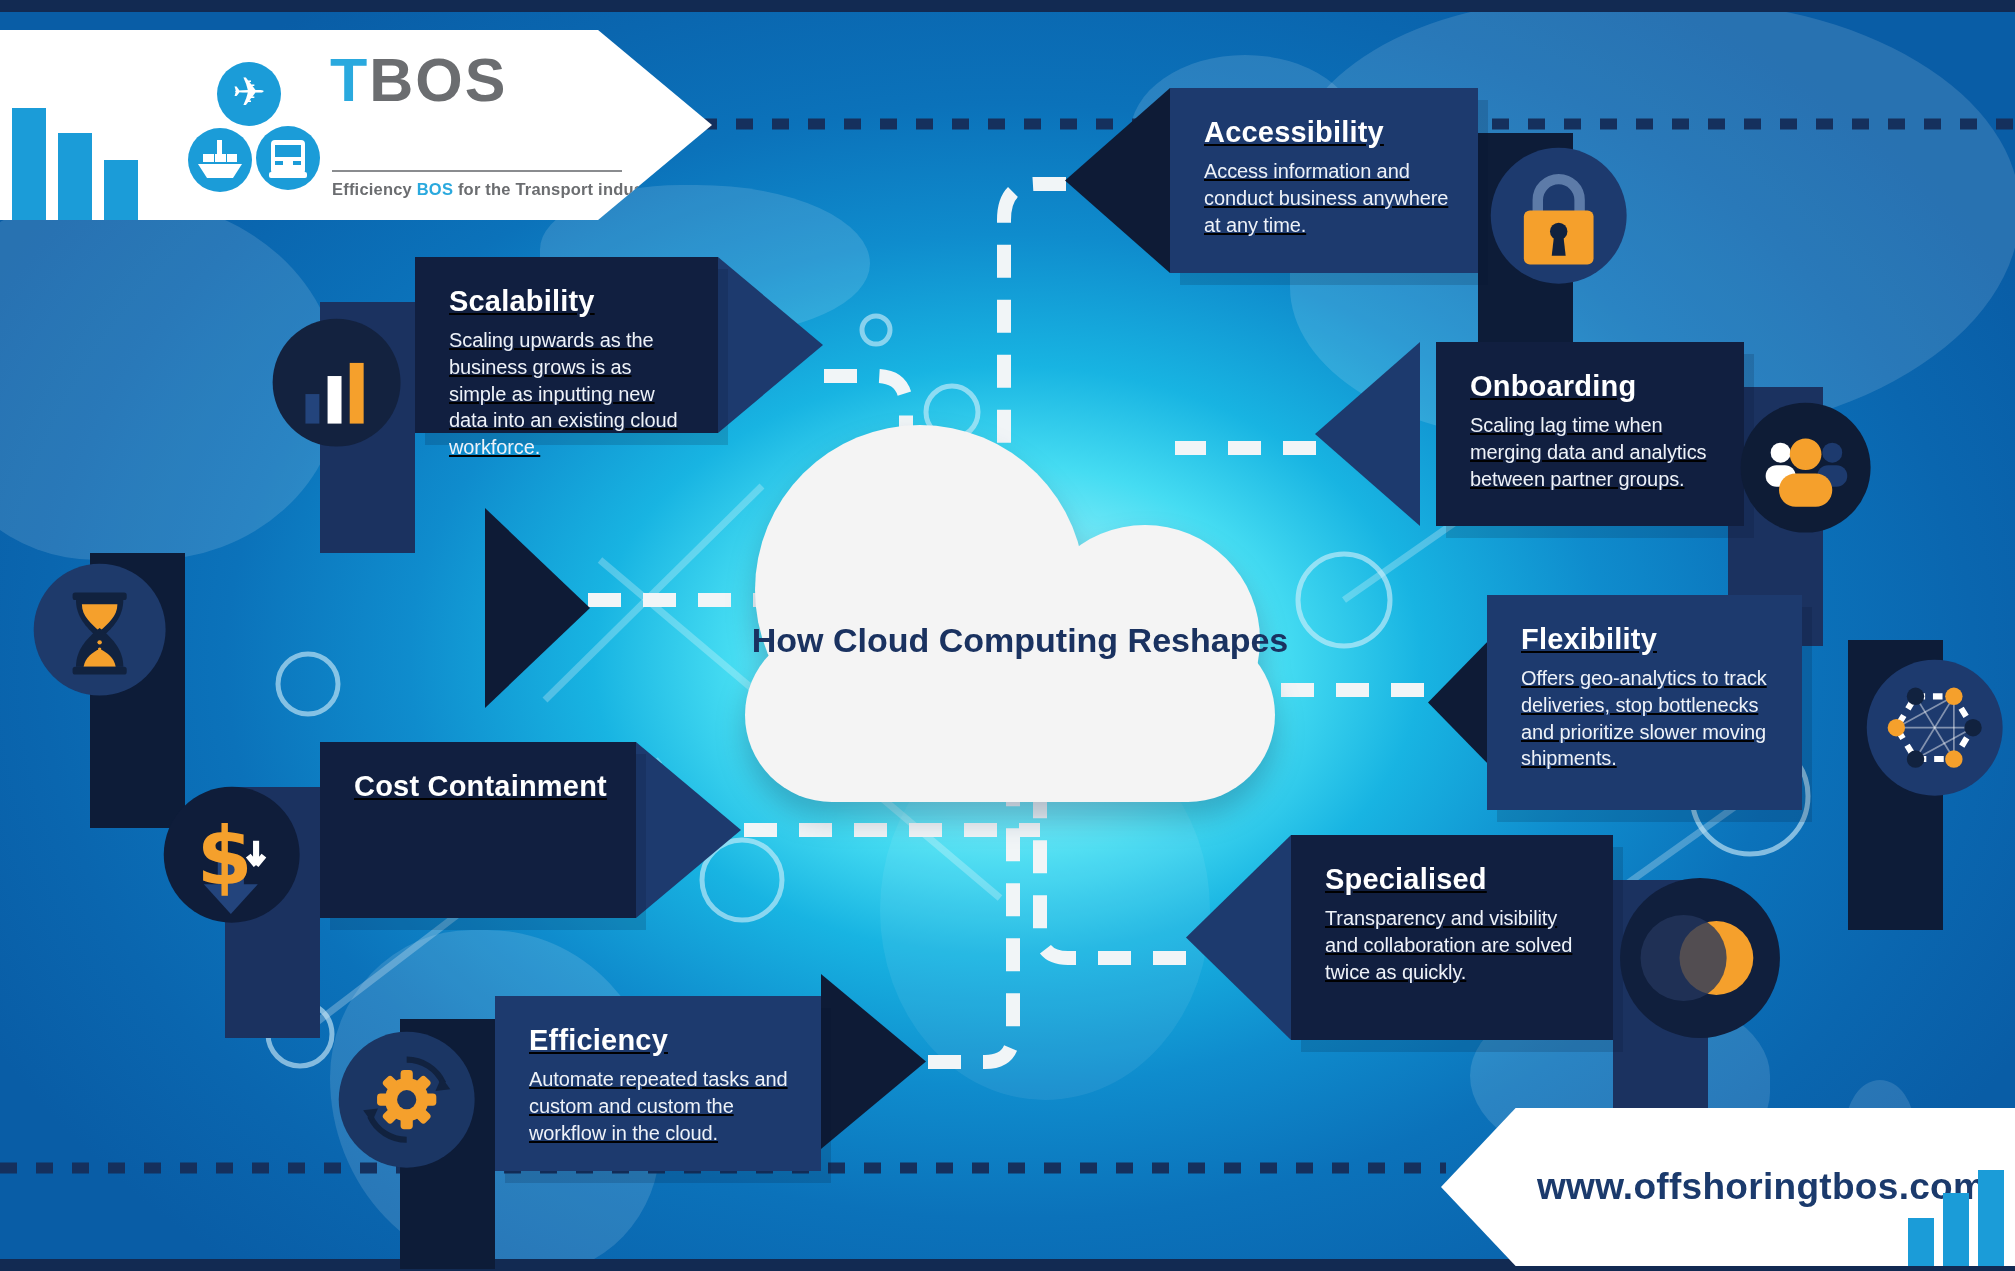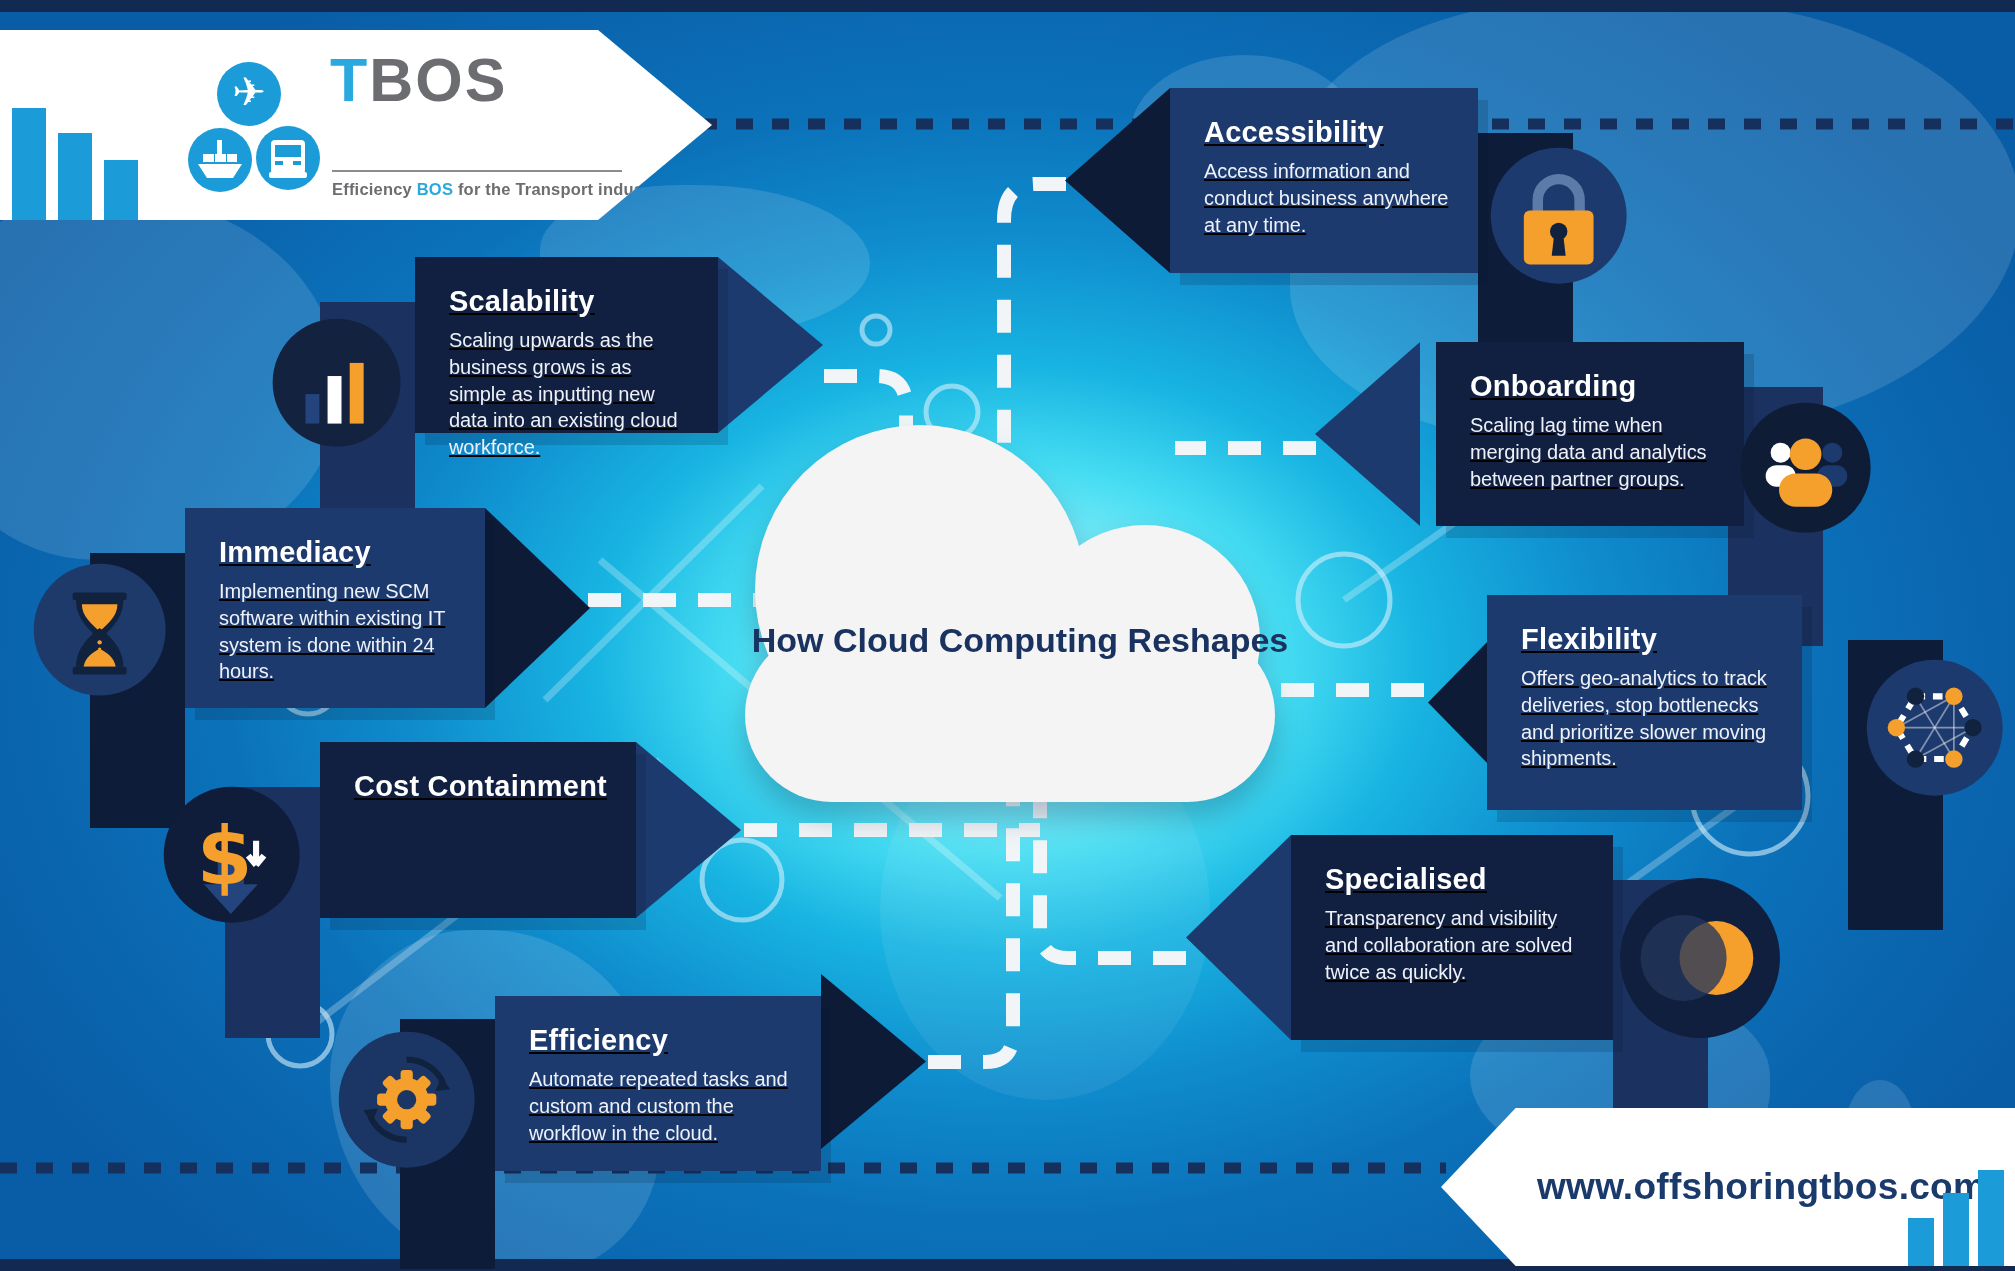--- a/index.html
+++ b/index.html
@@ -152,24 +152,20 @@
     <circle cx="112" cy="62" r="12" fill="#1d3a6e"></circle>
             <rect x="94" y="77" width="36" height="26" rx="13" fill="#1d3a6e"></rect>
     <circle cx="80" cy="64" r="19" fill="#f5a02c"></circle>
             <rect x="48" y="87" width="64" height="40" rx="20" fill="#f5a02c"></rect>
           </svg>
         </div>
       </div>
       <div class="callout">
         <div class="plate" style="left: 90px; top: 553px; width: 95px; height: 275px; background: rgb(13, 28, 56);"></div>
         <div class="arrow" style="left: 485px; top: 508px; width: 105px; height: 200px; background: rgb(14, 27, 54); clip-path: polygon(0px 0px, 100% 50%, 0px 100%);"></div>
-        <div class="box" style="left: 185px; top: 508px; width: 300px; height: 200px; background: rgb(29, 58, 110);">
-          <h3>Immediacy</h3>
-          <p>Implementing new SCM software within existing IT system is done within 24 hours.</p>
-        </div>
         <div class="icon" style="left: 32.35px; top: 562.35px; width: 135.3px; height: 135.3px;">
           <svg viewBox="0 0 160 160">
             <circle cx="80" cy="80" r="78" fill="#1e3a6b"></circle>
     <rect x="48" y="36" width="64" height="9" rx="3" fill="#11223f"></rect>
     <path d="M52 45 h56 c0 20 -13 33 -23 42 l-5 4 -5 -4 C65 78 52 65 52 45 z" fill="#11223f"></path>
     <path d="M59 50 c0 14 11 23 21 32 c10 -9 21 -18 21 -32 z" fill="#f5a02c"></path>
     <path d="M52 124 c0 -20 13 -33 23 -42 l5 -4 5 4 c10 9 23 22 23 42 z" fill="#11223f"></path>
     <path d="M61 124 c2 -11 10 -17 19 -21 c9 4 17 10 19 21 z" fill="#f5a02c"></path>
     <rect x="48" y="124" width="64" height="9" rx="3" fill="#11223f"></rect>
     <circle cx="80" cy="95" r="2.6" fill="#f5a02c"></circle>

